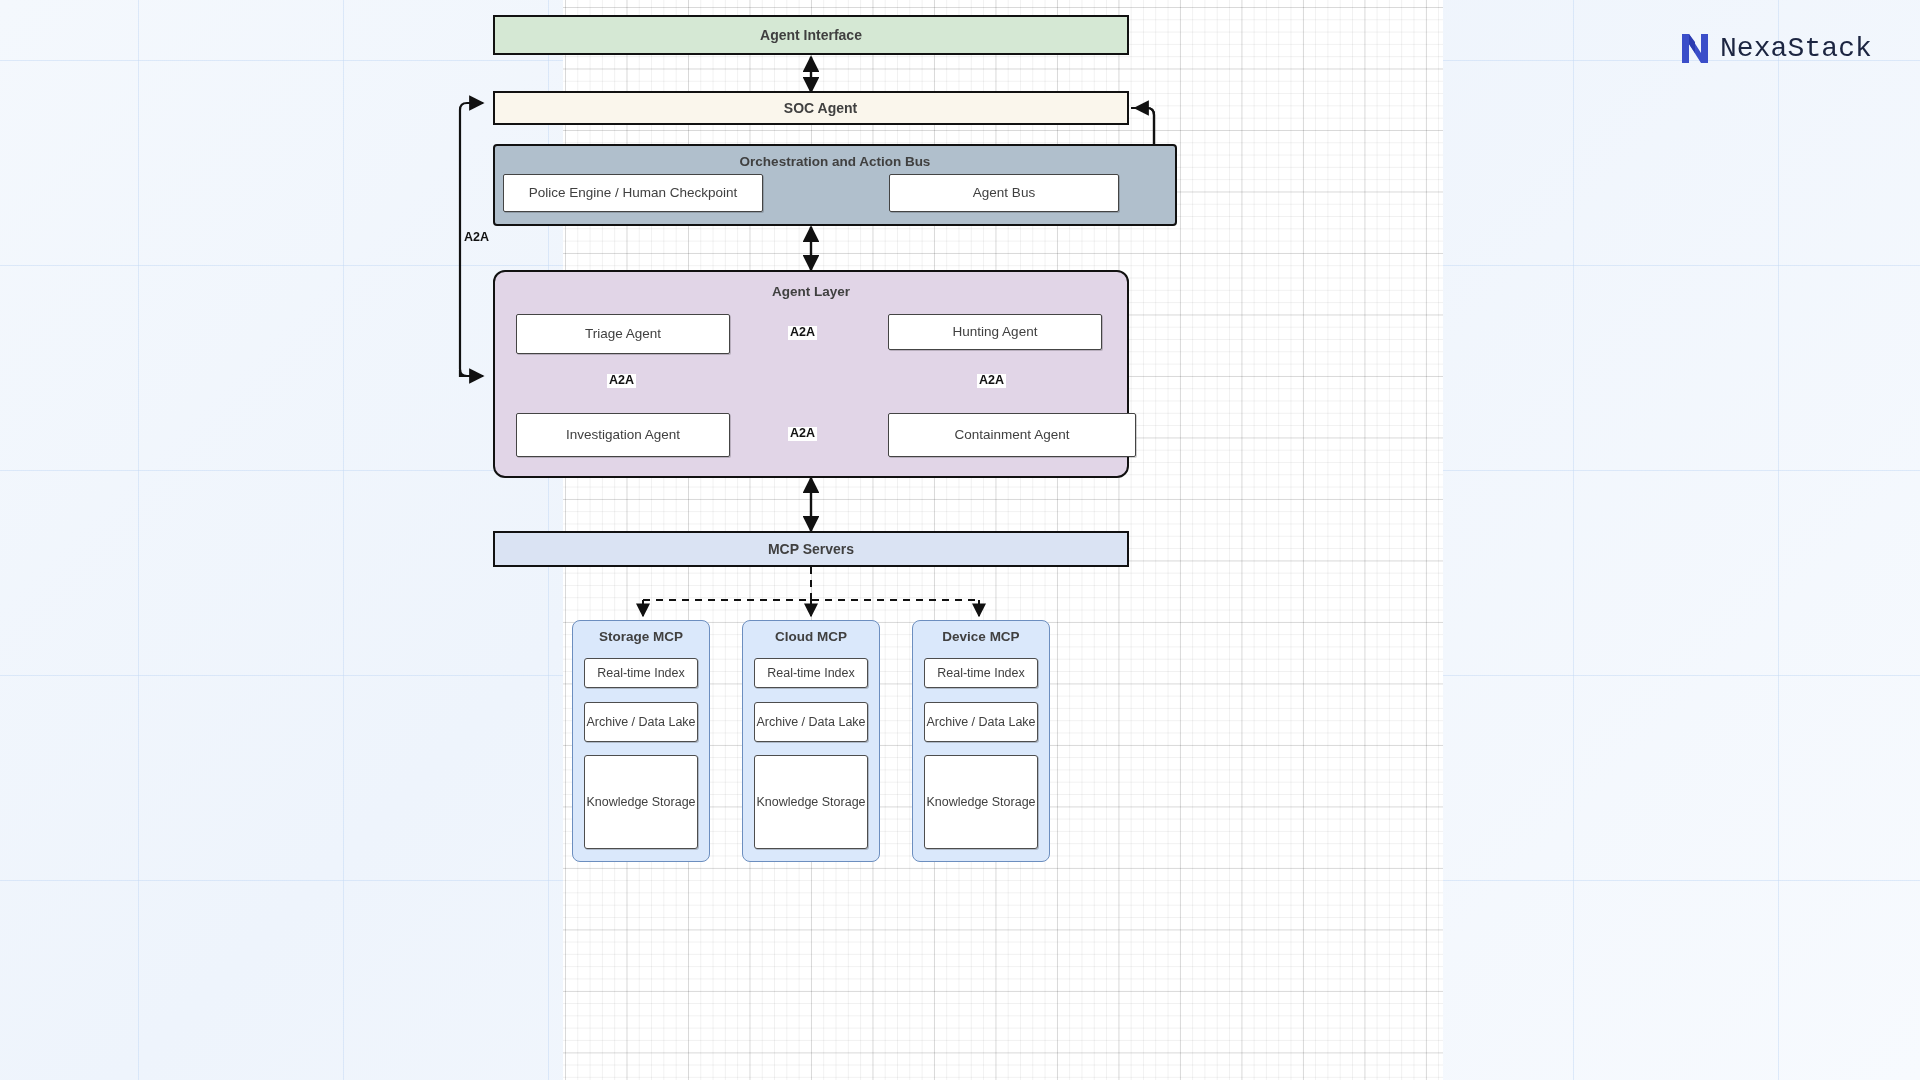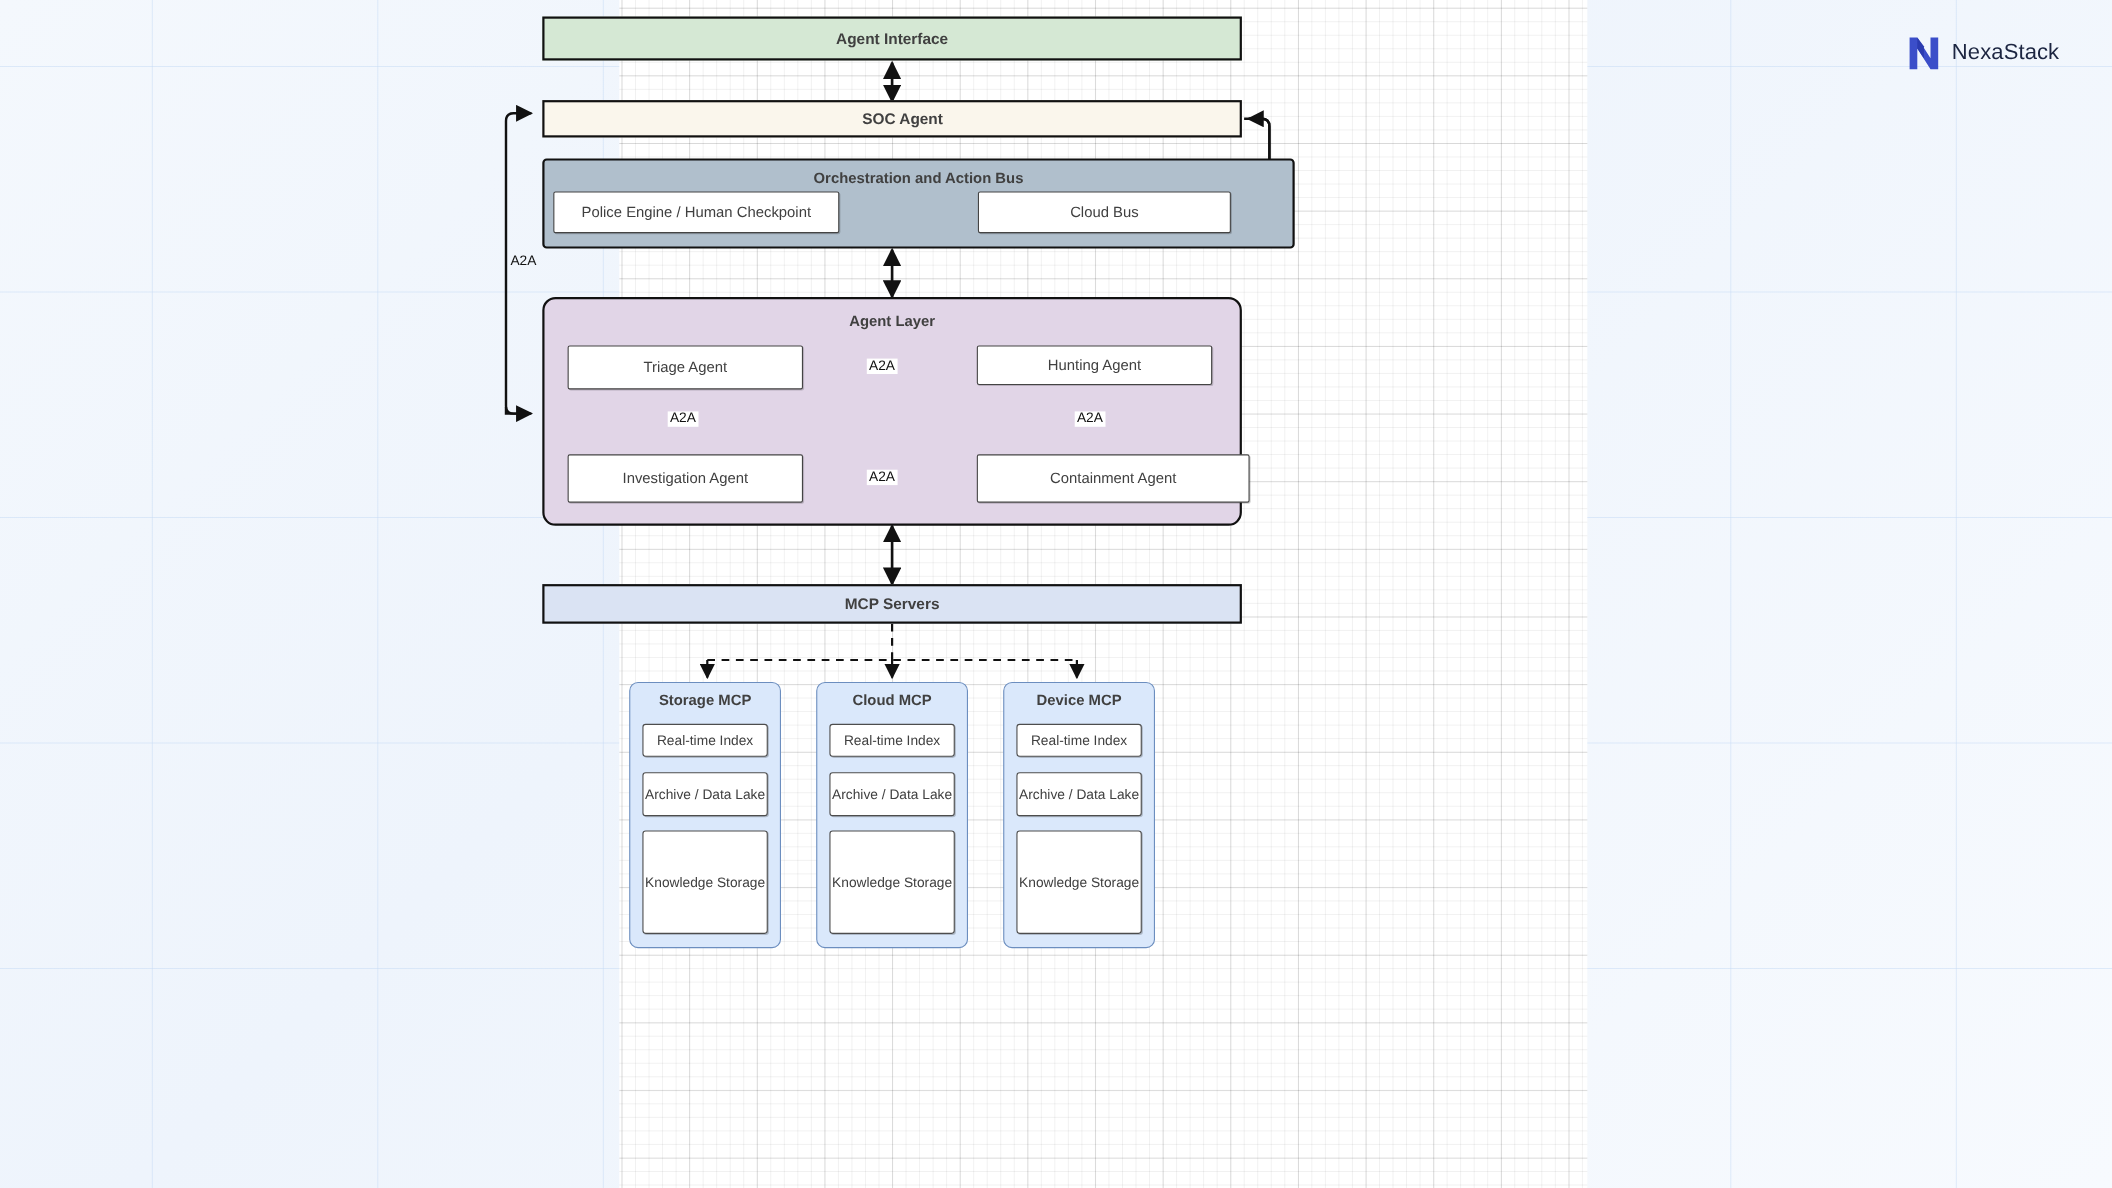--- a/index.html
+++ b/index.html
@@ -75,36 +75,37 @@
                      box-shadow: 1px 1px 0 rgba(0,0,0,0.2); font-size: 12.5px; }
 
   .edge-label {
     position: absolute;
     background: #ffffff;
     font-size: 12.5px;
     color: #111;
     padding: 0 2px;
     line-height: 1.1;
     white-space: nowrap;
+    font-weight: bold;
   }
   .edge-label.nobg { background: transparent; }
 
   svg.links { position: absolute; inset: 0; width: 880px; height: 1080px; overflow: visible; }
 
   
   #logo {
     position: absolute;
     right: 48px; top: 32px;
     display: flex; align-items: center; gap: 10px;
   }
   #logo .mark { width: 30px; height: 33px; display:block; }
   #logo .wordmark {
-    font-size: 20px; color: #1c2541; font-weight: normal;
+    font-size: 28px; color: #1c2541; font-weight: normal;
     letter-spacing: 0.1px;
-    font-family: Liberation Sans, sans-serif;
+    font-family: Liberation Mono, monospace;
   }
 </style>
 </head>
 <body>
 
 <div id="page">
 
   <div id="page-grid"></div>
 
   <div id="logo">
@@ -165,21 +166,21 @@
       <span>SOC Agent</span>
     </div>
 
     <div class="node orch-bus" style="left:-70px; top:144px; width:684px; height:82px;">
       <span>Orchestration and Action Bus</span>
     </div>
     <div class="node plain-box" style="left:-60px; top:174px; width:260px; height:38px;">
       <span>Police Engine / Human Checkpoint</span>
     </div>
     <div class="node plain-box" style="left:326px; top:174px; width:230px; height:38px;">
-      <span>Cloud Bus</span>
+      <span>Agent Bus</span>
     </div>
 
     <div class="node agent-layer" style="left:-70px; top:270px; width:636px; height:208px;">
       <span>Agent Layer</span>
     </div>
     <div class="node plain-box" style="left:-47px; top:314px; width:214px; height:40px;">
       <span>Triage Agent</span>
     </div>
     <div class="node plain-box" style="left:325px; top:314px; width:214px; height:36px;">
       <span>Hunting Agent</span>

